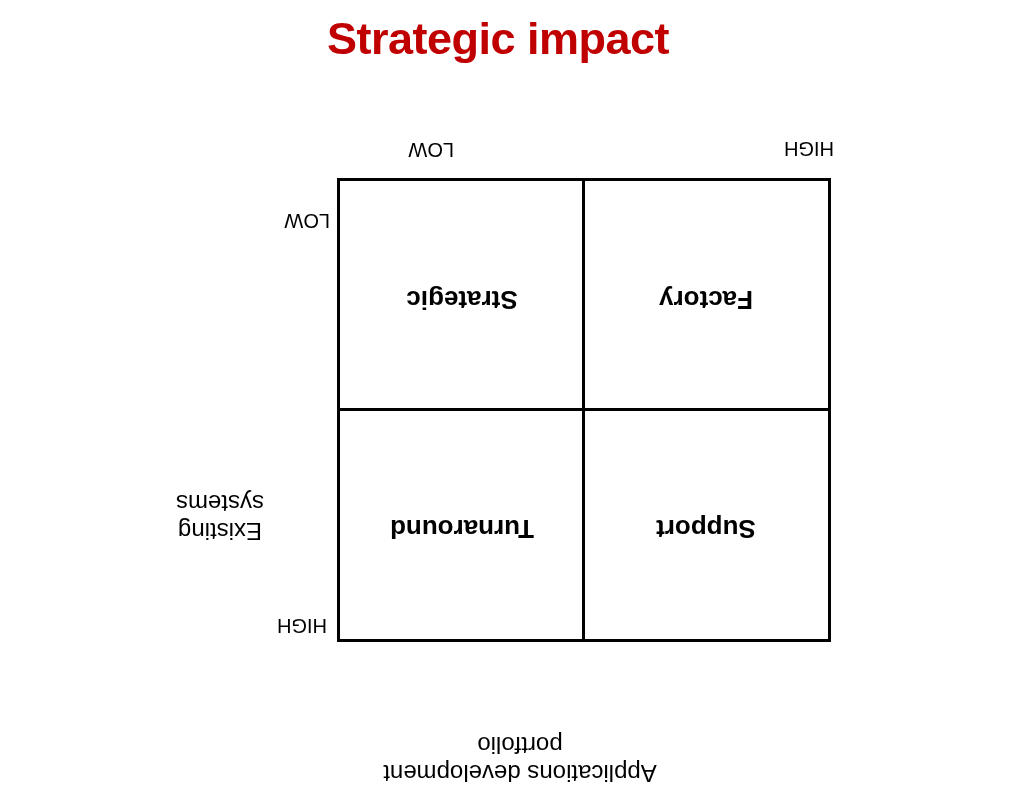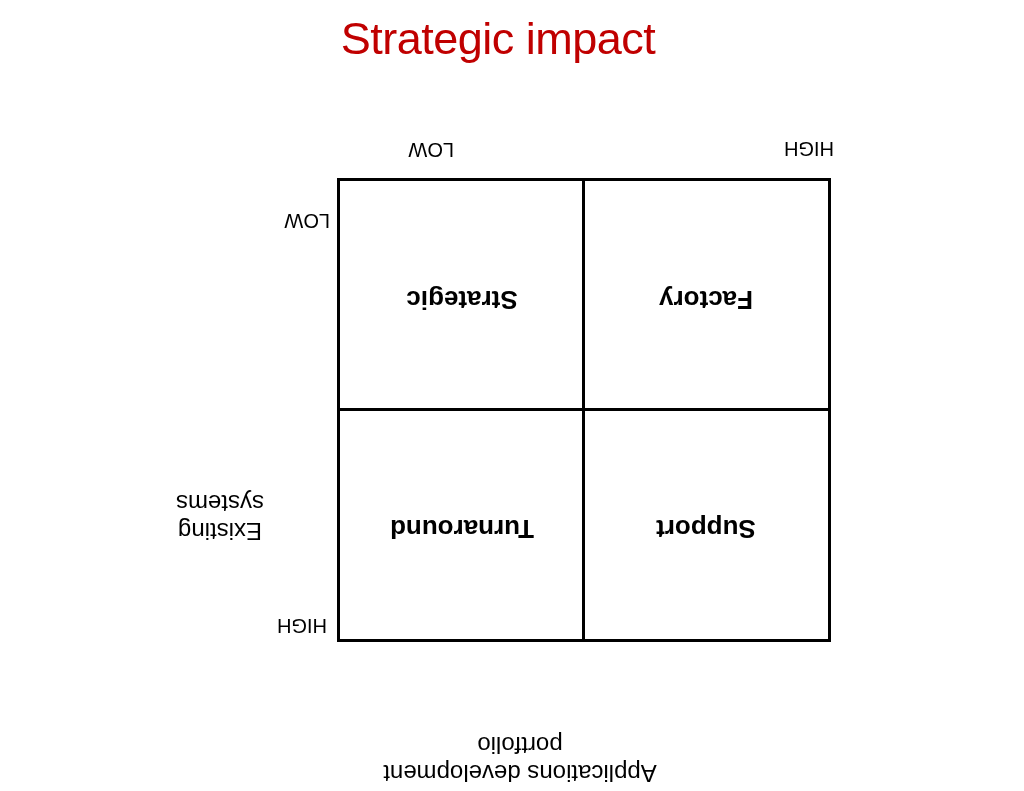--- a/index.html
+++ b/index.html
@@ -22,21 +22,21 @@
   }
 
   
   #slide-title {
     position: absolute;
     left: 0;
     top: 14px;
     width: 996px;
     text-align: center;
     font-size: 45px;
-    font-weight: normal;
+    font-weight: bold;
     color: #c00000;
     letter-spacing: -0.5px;
     line-height: 1.1;
     white-space: nowrap;
   }
 
   
   #body-rotated {
     position: absolute;
     left: 0;

